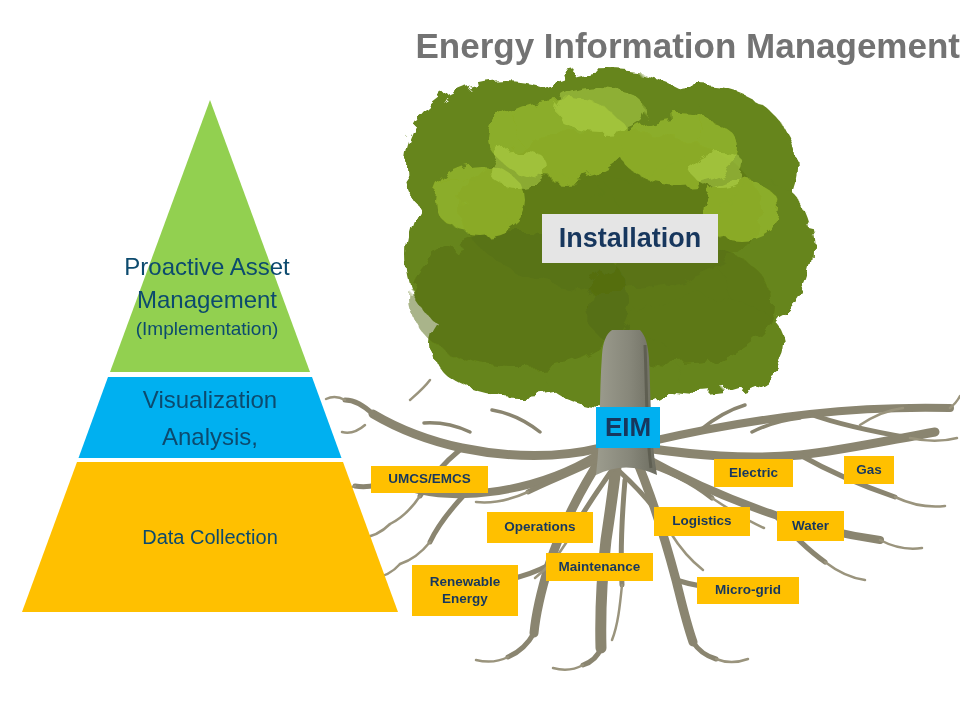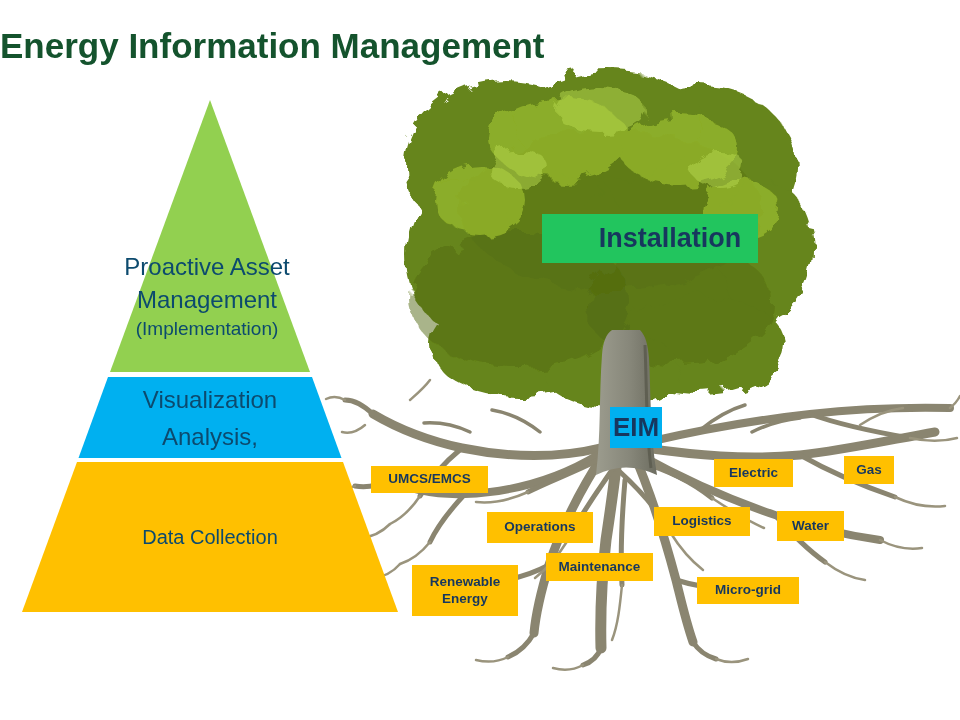--- a/index.html
+++ b/index.html
@@ -1,33 +1,33 @@
 <!DOCTYPE html>
 <html><head>
 <meta charset="utf-8">
 <style>
   html,body{margin:0;padding:0;background:#fff;}
   .slide{position:relative;width:960px;height:720px;background:#ffffff;overflow:hidden;
          font-family:"Liberation Sans", sans-serif;}
-  .slide-title{position:absolute;top:26px;left:0;width:960px;text-align:left;
-               font-size:35px;font-weight:bold;color:#14532d;letter-spacing:0px;}
+  .slide-title{position:absolute;top:26px;left:0;width:960px;text-align:right;
+               font-size:35px;font-weight:bold;color:#737373;letter-spacing:0px;}
   svg.layer{position:absolute;left:0;top:0;}
 
   
   .pyr-label{position:absolute;text-align:center;color:#0c4a6e;}
   .pyr-top{left:57px;top:250px;width:300px;font-size:24px;line-height:33px;}
   .pyr-top .small{font-size:19px;line-height:25px;}
   .pyr-mid{left:60px;top:381px;width:300px;font-size:24px;line-height:37px;}
   .pyr-bot{left:60px;top:521px;width:300px;font-size:20px;line-height:32px;}
 
   
   .box-label{position:absolute;display:flex;align-items:center;justify-content:center;
              text-align:center;font-weight:bold;color:#17375E;}
-  .lbl-installation{left:542px;top:214px;width:176px;height:49px;background:#22c55e;font-size:27px;padding-left:40px;}
-  .lbl-eim{left:596px;top:407px;width:52px;height:41px;background:#00B0F0;font-size:26px;margin-left:14px;}
+  .lbl-installation{left:542px;top:214px;width:176px;height:49px;background:#e5e5e5;font-size:27px;}
+  .lbl-eim{left:596px;top:407px;width:64px;height:41px;background:#00B0F0;font-size:26px;}
   .rl{background:#FFC000;font-size:13.5px;line-height:1.2;padding:1px 2px;box-sizing:border-box;}
   .rl-umcs{left:371px;top:466px;width:117px;height:27px;}
   .rl-operations{left:487px;top:512px;width:106px;height:31px;}
   .rl-renewable{left:412px;top:565px;width:106px;height:51px;}
   .rl-maintenance{left:546px;top:553px;width:107px;height:28px;}
   .rl-logistics{left:654px;top:507px;width:96px;height:29px;}
   .rl-electric{left:714px;top:459px;width:79px;height:28px;}
   .rl-gas{left:844px;top:456px;width:50px;height:28px;}
   .rl-water{left:777px;top:511px;width:67px;height:30px;}
   .rl-micro{left:697px;top:577px;width:102px;height:27px;}

